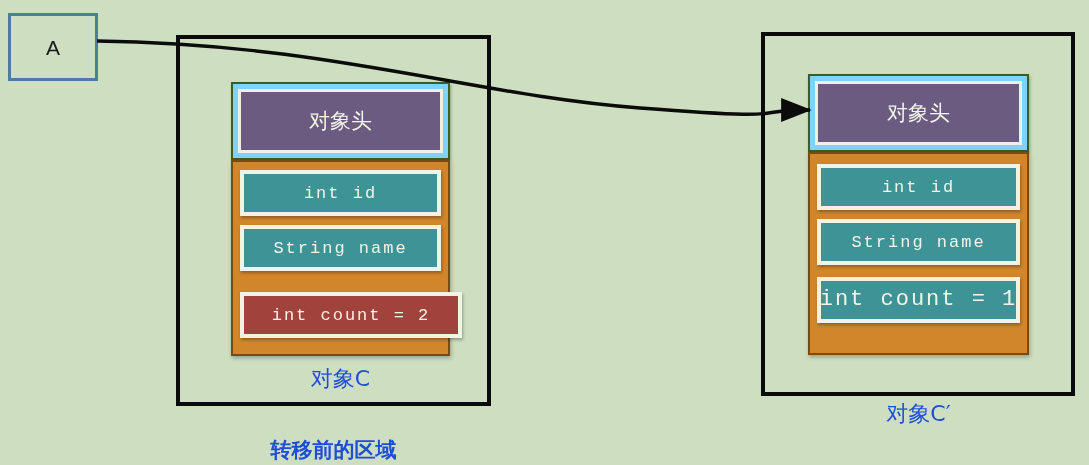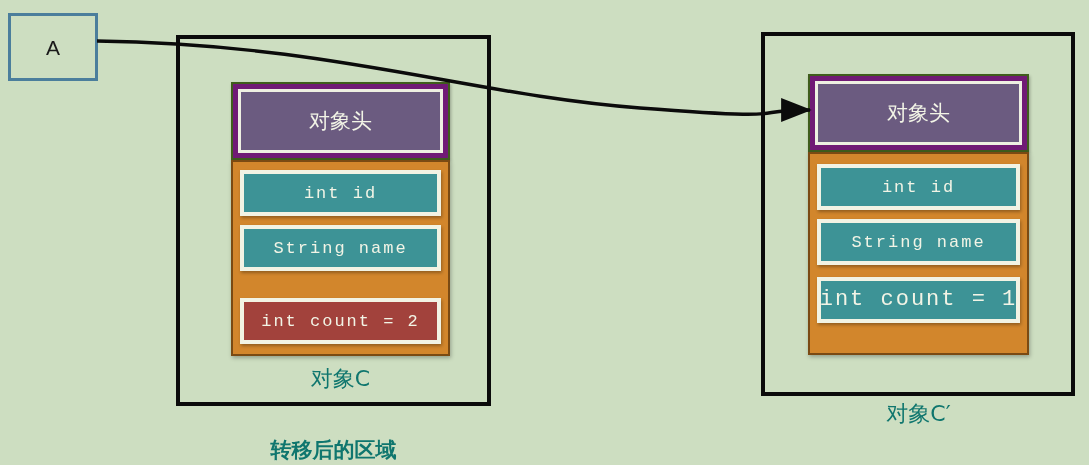--- a/index.html
+++ b/index.html
@@ -43,21 +43,21 @@
 
   
   .object-wrap {
     position: absolute;
   }
 
   
   .obj-header {
     position: absolute;
     box-sizing: border-box;
-    background: #701a75;
+    background: #7dd3fc;
     border: 2px solid #3f5d1c;
     padding: 5px;
     box-shadow: 1px 2px 3px rgba(0,0,0,0.28);
   }
   .obj-header .inner {
     box-sizing: border-box;
     width: 100%;
     height: 100%;
     background: #6b5b80;
     border: 3px solid #eef0e2;
@@ -100,21 +100,21 @@
     font-family: "DejaVu Sans", sans-serif;
     color: #f2f4e6;
     line-height: 1;
     white-space: nowrap;
   }
 
   
   .caption {
     position: absolute;
     text-align: center;
-    color: #0f766e;
+    color: #1d4ed8;
     font-family: "DejaVu Sans", sans-serif;
     line-height: 1;
     white-space: nowrap;
   }
   .obj-caption { font-size: 22px; }
   .region-caption { font-size: 21px; font-weight: bold; }
 
   
   #arrow-layer {
     position: absolute;
@@ -147,31 +147,31 @@
     </div>
 
     <div class="field teal" style="left:240px; top:170px; width:201px; height:46px;">
       <span class="mono-label" style="font-size:17px;">int id</span>
     </div>
 
     <div class="field teal" style="left:240px; top:225px; width:201px; height:46px;">
       <span class="mono-label" style="font-size:17px;">String name</span>
     </div>
 
-    <div class="field brick" style="left:240px; top:298px; width:201px; height:46px;">
+    <div class="field brick" style="left:240px; top:292px; width:222px; height:46px;">
       <span class="mono-label" style="font-size:17px;">int count = 2</span>
     </div>
 
     <div class="caption obj-caption" style="left:231px; top:368px; width:219px;">
       <span>对象C</span>
     </div>
   </div>
 
   <div class="caption region-caption" style="left:176px; top:440px; width:315px;">
-    <span>转移后的区域</span>
+    <span>转移前的区域</span>
   </div>
 
   <div class="region" style="left:761px; top:32px; width:314px; height:364px;"></div>
 
   <div class="object-wrap" style="left:0; top:0;">
 
     <div class="obj-header" style="left:808px; top:74px; width:221px; height:78px;">
       <div class="inner">
         <span class="cjk-label" style="font-size:21px;">对象头</span>
       </div>

